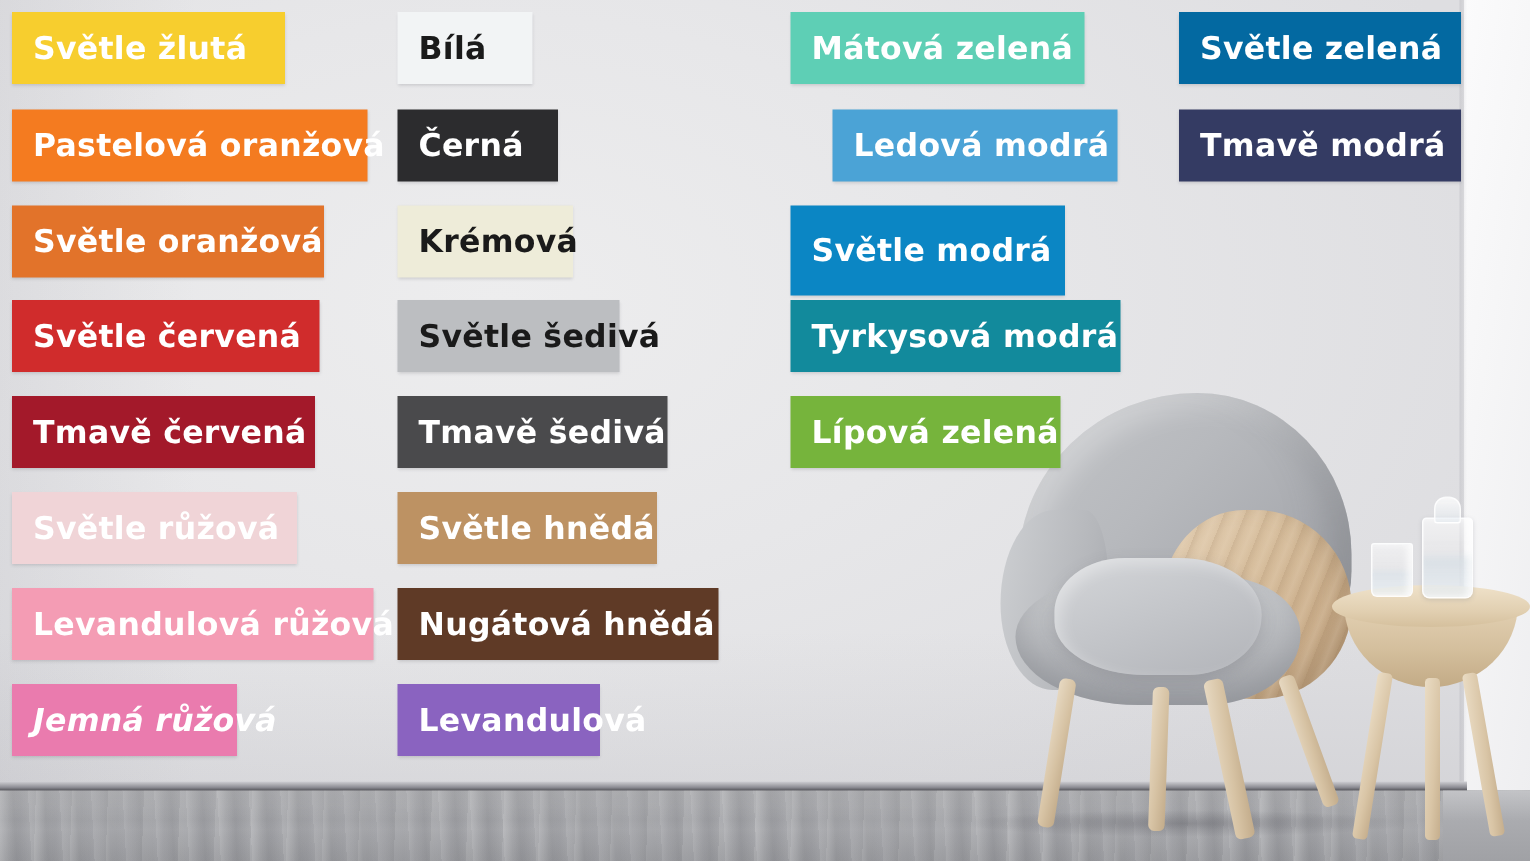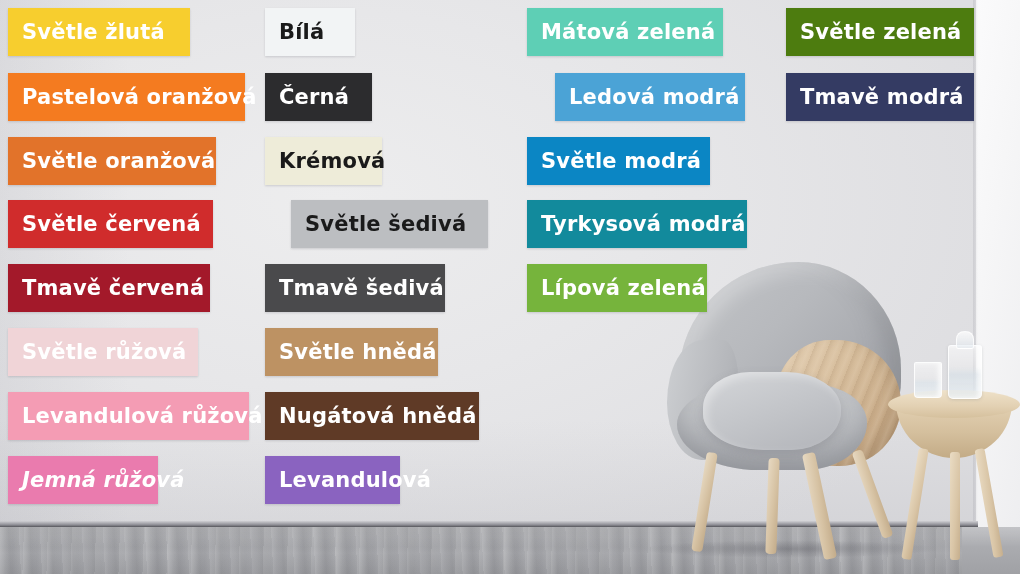--- a/index.html
+++ b/index.html
@@ -203,32 +203,32 @@
         <div class="label" style="left: 8px; top: 200px; width: 205px; height: 48px; background: rgb(208, 44, 44); color: rgb(255, 255, 255); font-size: 21px;">Světle červená</div>
         <div class="label" style="left: 8px; top: 264px; width: 202px; height: 48px; background: rgb(163, 25, 42); color: rgb(255, 255, 255); font-size: 21px;">Tmavě červená</div>
         <div class="label" style="left: 8px; top: 328px; width: 190px; height: 48px; background: rgb(240, 212, 215); color: rgb(255, 255, 255); font-size: 21px;">Světle růžová</div>
         <div class="label" style="left: 8px; top: 392px; width: 241px; height: 48px; background: rgb(244, 156, 180); color: rgb(255, 255, 255); font-size: 21px;">Levandulová růžová</div>
         <div class="label" style="left: 8px; top: 456px; width: 150px; height: 48px; background: rgb(234, 123, 174); color: rgb(255, 255, 255); font-size: 21px; font-style: italic;">Jemná růžová</div>
       </div>
       <div>
         <div class="label" style="left: 265px; top: 8px; width: 90px; height: 48px; background: rgb(242, 244, 245); color: rgb(26, 26, 26); font-size: 21px;">Bílá</div>
         <div class="label" style="left: 265px; top: 73px; width: 107px; height: 48px; background: rgb(44, 44, 46); color: rgb(255, 255, 255); font-size: 21px;">Černá</div>
         <div class="label" style="left: 265px; top: 137px; width: 117px; height: 48px; background: rgb(238, 236, 217); color: rgb(26, 26, 26); font-size: 21px;">Krémová</div>
-        <div class="label" style="left: 265px; top: 200px; width: 197px; height: 48px; background: rgb(188, 190, 193); color: rgb(26, 26, 26); font-size: 21px; margin-left: 26px;">Světle šedivá</div>
+        <div class="label" style="left: 265px; top: 200px; width: 148px; height: 48px; background: rgb(188, 190, 193); color: rgb(26, 26, 26); font-size: 21px;">Světle šedivá</div>
         <div class="label" style="left: 265px; top: 264px; width: 180px; height: 48px; background: rgb(74, 74, 76); color: rgb(255, 255, 255); font-size: 21px;">Tmavě šedivá</div>
         <div class="label" style="left: 265px; top: 328px; width: 173px; height: 48px; background: rgb(189, 146, 99); color: rgb(255, 255, 255); font-size: 21px;">Světle hnědá</div>
         <div class="label" style="left: 265px; top: 392px; width: 214px; height: 48px; background: rgb(95, 58, 38); color: rgb(255, 255, 255); font-size: 21px;">Nugátová hnědá</div>
         <div class="label" style="left: 265px; top: 456px; width: 135px; height: 48px; background: rgb(138, 99, 192); color: rgb(255, 255, 255); font-size: 21px;">Levandulová</div>
       </div>
       <div>
         <div class="label" style="left: 527px; top: 8px; width: 196px; height: 48px; background: rgb(94, 207, 181); color: rgb(255, 255, 255); font-size: 21px;">Mátová zelená</div>
         <div class="label" style="left: 527px; top: 73px; width: 190px; height: 48px; background: rgb(75, 163, 214); color: rgb(255, 255, 255); font-size: 21px; margin-left: 28px;">Ledová modrá</div>
-        <div class="label" style="left: 527px; top: 137px; width: 183px; height: 48px; background: rgb(11, 134, 196); color: rgb(255, 255, 255); font-size: 21px;">Světle modrá</div>
+        <div class="label" style="left: 527px; top: 137px; width: 183px; height: 60px; background: rgb(11, 134, 196); color: rgb(255, 255, 255); font-size: 21px;">Světle modrá</div>
         <div class="label" style="left: 527px; top: 200px; width: 220px; height: 48px; background: rgb(18, 138, 156); color: rgb(255, 255, 255); font-size: 21px;">Tyrkysová modrá</div>
         <div class="label" style="left: 527px; top: 264px; width: 180px; height: 48px; background: rgb(118, 180, 60); color: rgb(255, 255, 255); font-size: 21px;">Lípová zelená</div>
       </div>
       <div>
-        <div class="label" style="left: 786px; top: 8px; width: 188px; height: 48px; background: #4d7c0f; color: rgb(255, 255, 255); font-size: 21px;">Světle zelená</div>
+        <div class="label" style="left: 786px; top: 8px; width: 188px; height: 48px; background: #0369a1; color: rgb(255, 255, 255); font-size: 21px;">Světle zelená</div>
         <div class="label" style="left: 786px; top: 73px; width: 188px; height: 48px; background: rgb(52, 59, 99); color: rgb(255, 255, 255); font-size: 21px;">Tmavě modrá</div>
       </div>
     </div>
 
 </div>
 
 </body></html>

